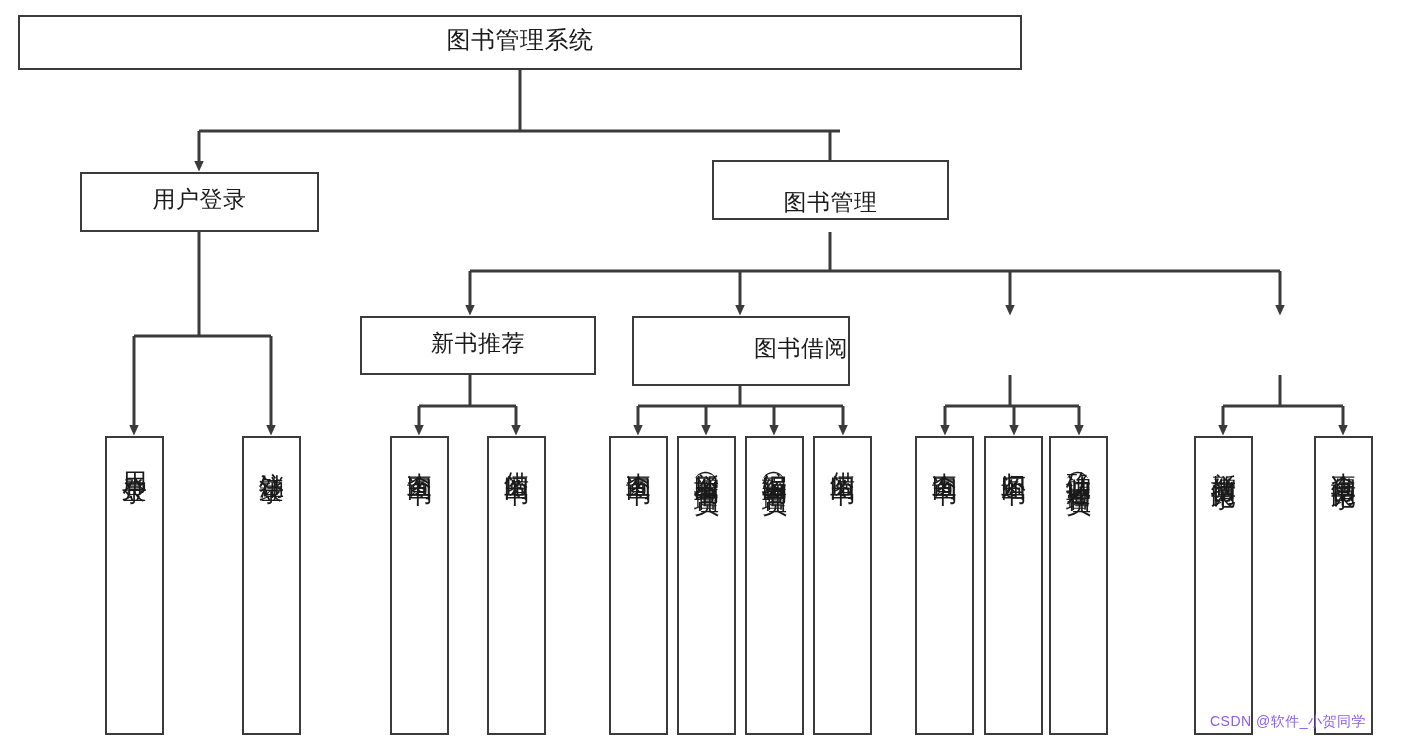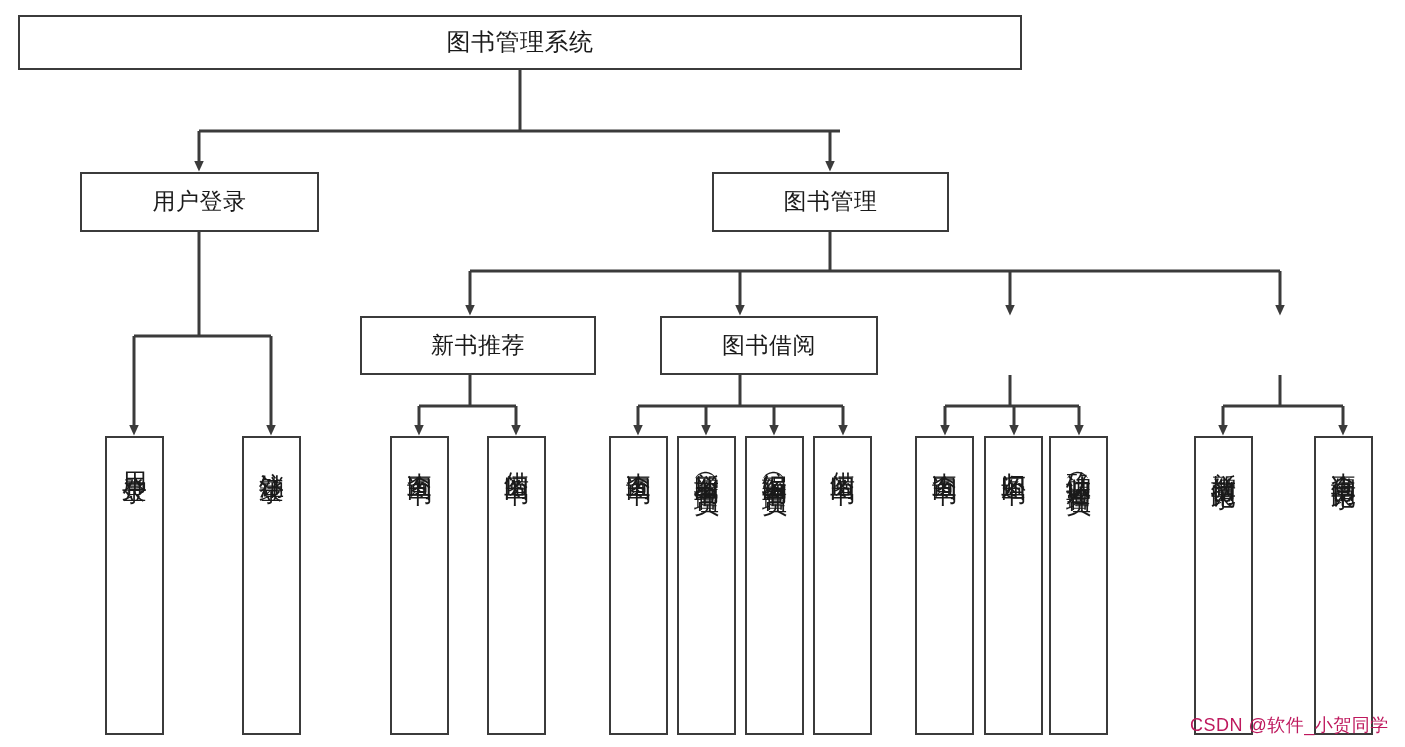--- a/index.html
+++ b/index.html
@@ -37,40 +37,42 @@
   }
   .node .label {
     display: block;
     text-align: center;
     line-height: 1.18;
     letter-spacing: 0.5px;
   }
   .node.horizontal .label {
     writing-mode: horizontal-tb;
     font-size: 23px;
+    font-family: Liberation Mono, monospace;
   }
   .node.vertical {
     align-items: flex-start;
     justify-content: center;
     padding-top: 14px;
   }
   .node.vertical .label {
     writing-mode: vertical-rl;
     text-orientation: upright;
     font-size: 25px;
     letter-spacing: 3px;
     line-height: 1;
   }
   #root-node .label { font-size: 24px; }
   .watermark {
     position: absolute;
-    color: #be185d;
-    font-size: 18px;
+    color: #8b5cf6;
+    font-size: 14px;
     white-space: nowrap;
     letter-spacing: 0.5px;
+    margin-left: 20px;
   }
 </style>
 </head>
 <body>
 
 <div id="canvas">
 
   <svg class="edges" viewBox="0 0 1405 747" xmlns="http://www.w3.org/2000/svg">
     <defs>
       <marker id="arrow" markerWidth="11" markerHeight="11" refX="1.5" refY="5" orient="auto" markerUnits="userSpaceOnUse">
@@ -123,28 +125,28 @@
     </g>
   </svg>
 
   <div class="node horizontal" id="root-node" style="left:18px; top:15px; width:1004px; height:55px;">
     <span class="label">图书管理系统</span>
   </div>
 
   <div class="node horizontal" style="left:80px; top:172px; width:239px; height:60px;">
     <span class="label">用户登录</span>
   </div>
-  <div class="node horizontal" style="left:712px; top:172px; width:237px; height:60px;">
+  <div class="node horizontal" style="left:712px; top:160px; width:237px; height:60px;align-items:flex-end;">
     <span class="label">图书管理</span>
   </div>
 
   <div class="node horizontal" style="left:360px; top:316px; width:236px; height:59px;">
     <span class="label">新书推荐</span>
   </div>
-  <div class="node horizontal" style="left:660px; top:316px; width:218px; height:59px;">
+  <div class="node horizontal" style="left:632px; top:316px; width:218px; height:70px;justify-content:flex-end;">
     <span class="label">图书借阅</span>
   </div>
 
   <div class="node vertical" style="left:105px; top:436px; width:59px; height:299px;">
     <span class="label">用户登录</span>
   </div>
   <div class="node vertical" style="left:242px; top:436px; width:59px; height:299px;">
     <span class="label">注销登录</span>
   </div>
 

